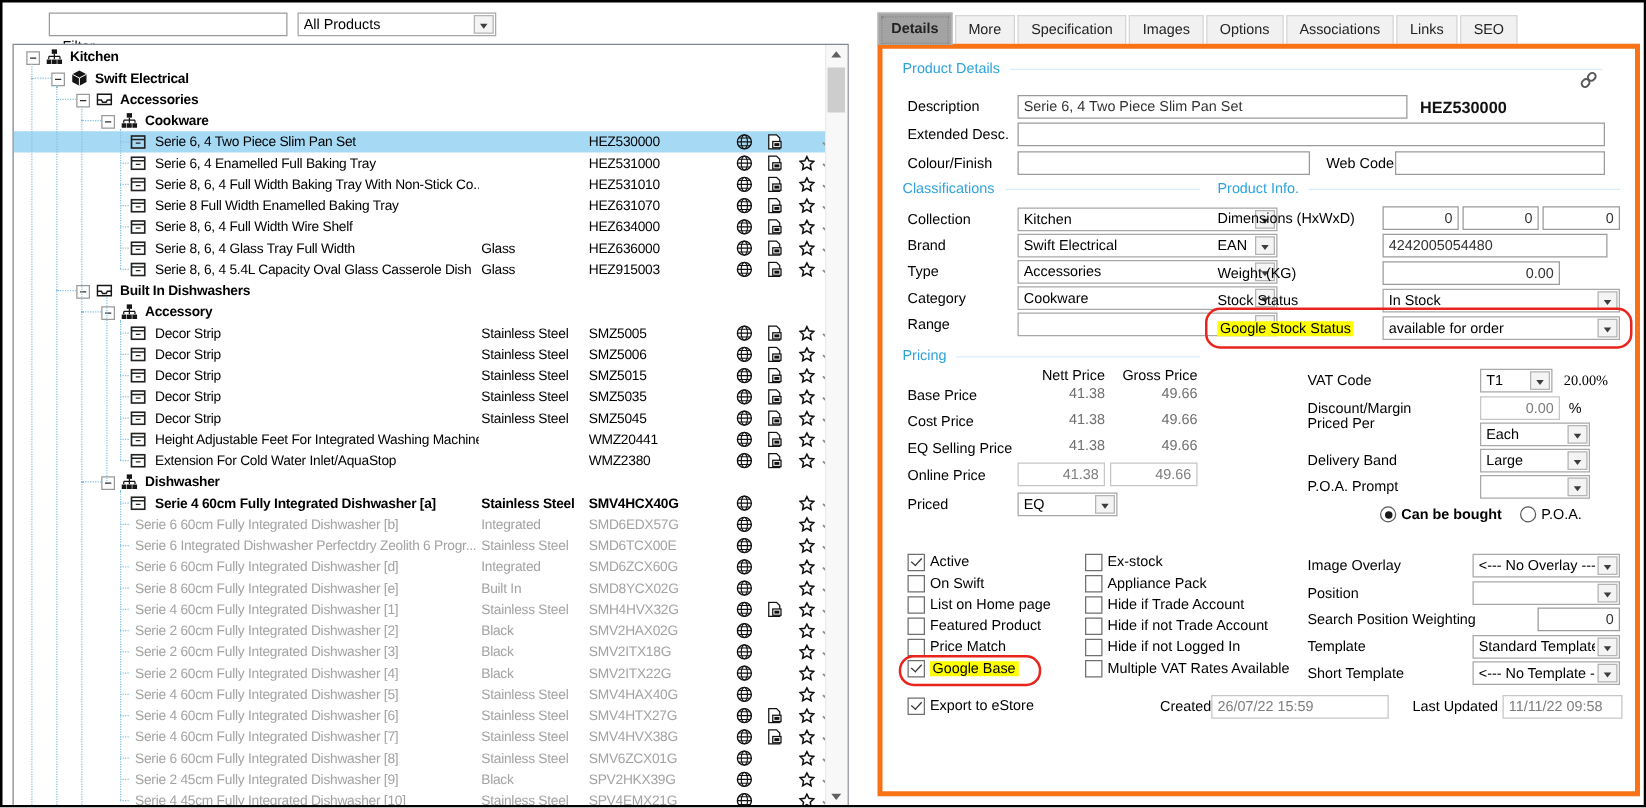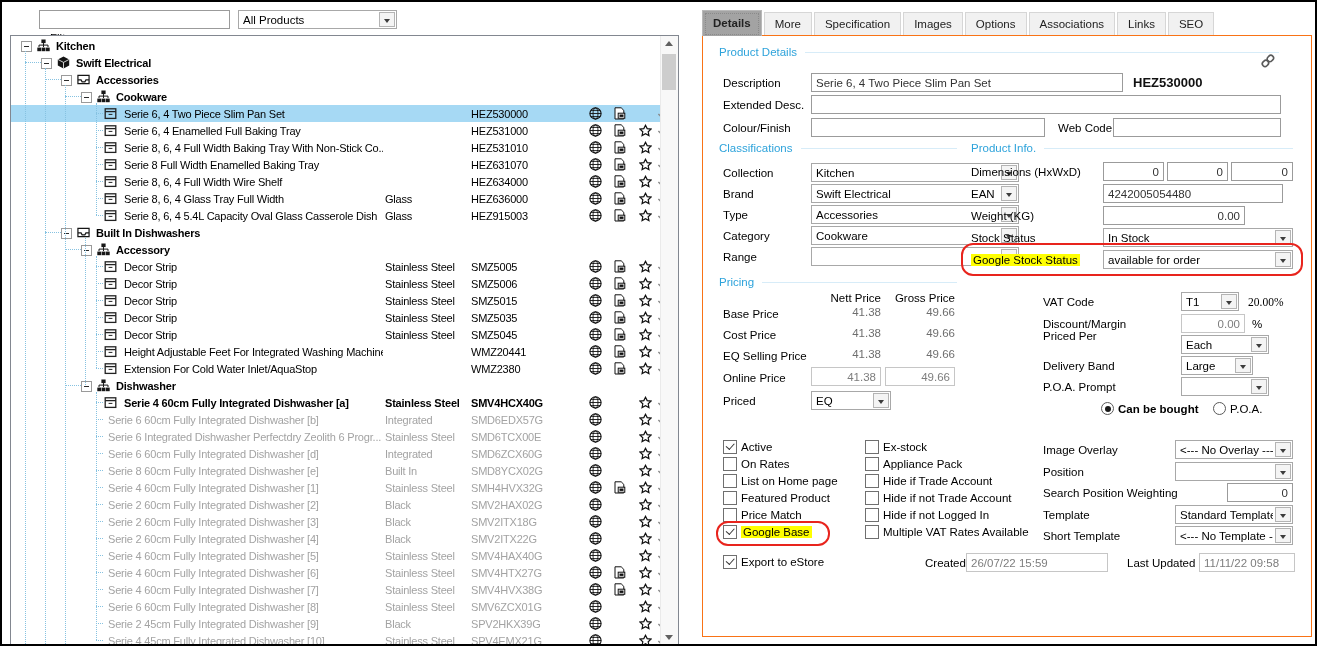--- a/index.html
+++ b/index.html
@@ -45,21 +45,21 @@
 
   
   .tabs{position:absolute;left:700px;top:8px;height:26px;}
   .tab{position:relative;float:left;height:23px;line-height:23px;padding:0 10px;margin-right:2px;margin-top:2px;
        font-size:11.5px;background:#f1f1f1;border:1px solid #d6d6d6;border-bottom:none;box-sizing:border-box;color:#222;}
   .tab.active{background:#a3a3a3;font-weight:bold;border-color:#b9b9b9;height:26px;line-height:24px;margin-top:0;z-index:3;}
   .tab.active::after{content:"";position:absolute;left:2px;right:2px;top:2px;bottom:1px;border:1px dotted #8a8a8a;}
   .tab.gap{margin-left:13px;}
 
   
-  .panel{position:absolute;left:700px;top:33px;width:610px;height:602px;border:1px solid #f97316;background:#fff;box-sizing:border-box;}
+  .panel{position:absolute;left:700px;top:33px;width:610px;height:602px;border:4px solid #f97316;background:#fff;box-sizing:border-box;}
   .sec{position:absolute;display:flex;align-items:center;font-size:11.5px;color:#2ea3db;white-space:nowrap;}
   .sec .rule{height:1px;background:#d7ecf8;margin-left:8px;flex:1;}
   .boldcode{position:absolute;font-size:13px;font-weight:bold;color:#111;white-space:nowrap;}
   .pval{position:absolute;width:68px;text-align:right;font-size:11.5px;color:#6e6e6e;}
   .phead{position:absolute;width:68px;text-align:right;font-size:11.5px;color:#000;}
   .cb{position:absolute;width:12px;height:12px;border:1px solid #6f6f6f;background:#fff;box-sizing:content-box;}
   .cb.checked::after{content:"";position:absolute;left:1.5px;top:2px;width:7px;height:3.5px;border-left:1.8px solid #333;border-bottom:1.8px solid #333;transform:rotate(-48deg);}
   .radio{position:absolute;width:11px;height:11px;border:1px solid #5a5a5a;border-radius:50%;background:#fff;}
   .radio.selected::after{content:"";position:absolute;left:2.5px;top:2.5px;width:6px;height:6px;border-radius:50%;background:#1a1a1a;}
   .hl{background:#ffff00;padding:0 2px;}
@@ -1260,42 +1260,42 @@
     <input class="inp r gray" style="left: 478px; top: 278px; width: 64px;" value="0.00">
     <span class="lbl" style="left:549px;top:282px;">%</span>
 
     <span class="lbl" style="left:340px;top:294px;">Priced Per</span>
     <div class="combo" style="left:478px;top:299px;width:88px;">
       <span class="val">Each</span>
         <span class="btn"></span>
     </div>
 
     <span class="lbl" style="left:340px;top:324px;">Delivery Band</span>
-    <div class="combo" style="left:478px;top:320px;width:72px;">
+    <div class="combo" style="left:478px;top:320px;width:88px;">
       <span class="val">Large</span>
         <span class="btn"></span>
     </div>
 
     <span class="lbl" style="left:340px;top:345px;">P.O.A. Prompt</span>
     <div class="combo" style="left:478px;top:341px;width:88px;">
       <span class="val"></span>
         <span class="btn"></span>
     </div>
 
     <span class="radio selected" style="left:398px;top:366px;"></span>
     <span class="lbl" style="left:415px;top:367px;font-weight:bold;">Can be bought</span>
     <span class="radio" style="left:510px;top:366px;"></span>
     <span class="lbl" style="left:527px;top:367px;">P.O.A.</span>
 
 
     <div>
         <span class="cb checked" style="left: 20px; top: 404px;"></span>
         <span class="lbl" style="left: 38px; top: 405px;">Active</span>
         <span class="cb" style="left: 20px; top: 421px;"></span>
-        <span class="lbl" style="left: 38px; top: 422px;">On Rates</span>
+        <span class="lbl" style="left: 38px; top: 422px;">On Swift</span>
         <span class="cb" style="left: 20px; top: 438px;"></span>
         <span class="lbl" style="left: 38px; top: 439px;">List on Home page</span>
         <span class="cb" style="left: 20px; top: 455px;"></span>
         <span class="lbl" style="left: 38px; top: 456px;">Featured Product</span>
         <span class="cb" style="left: 20px; top: 472px;"></span>
         <span class="lbl" style="left: 38px; top: 473px;">Price Match</span>
         <span class="cb checked" style="left: 20px; top: 489px;"></span>
         <span class="lbl" style="left: 38px; top: 490px;"><span class="hl">Google Base</span></span>
       </div>
     <div>

